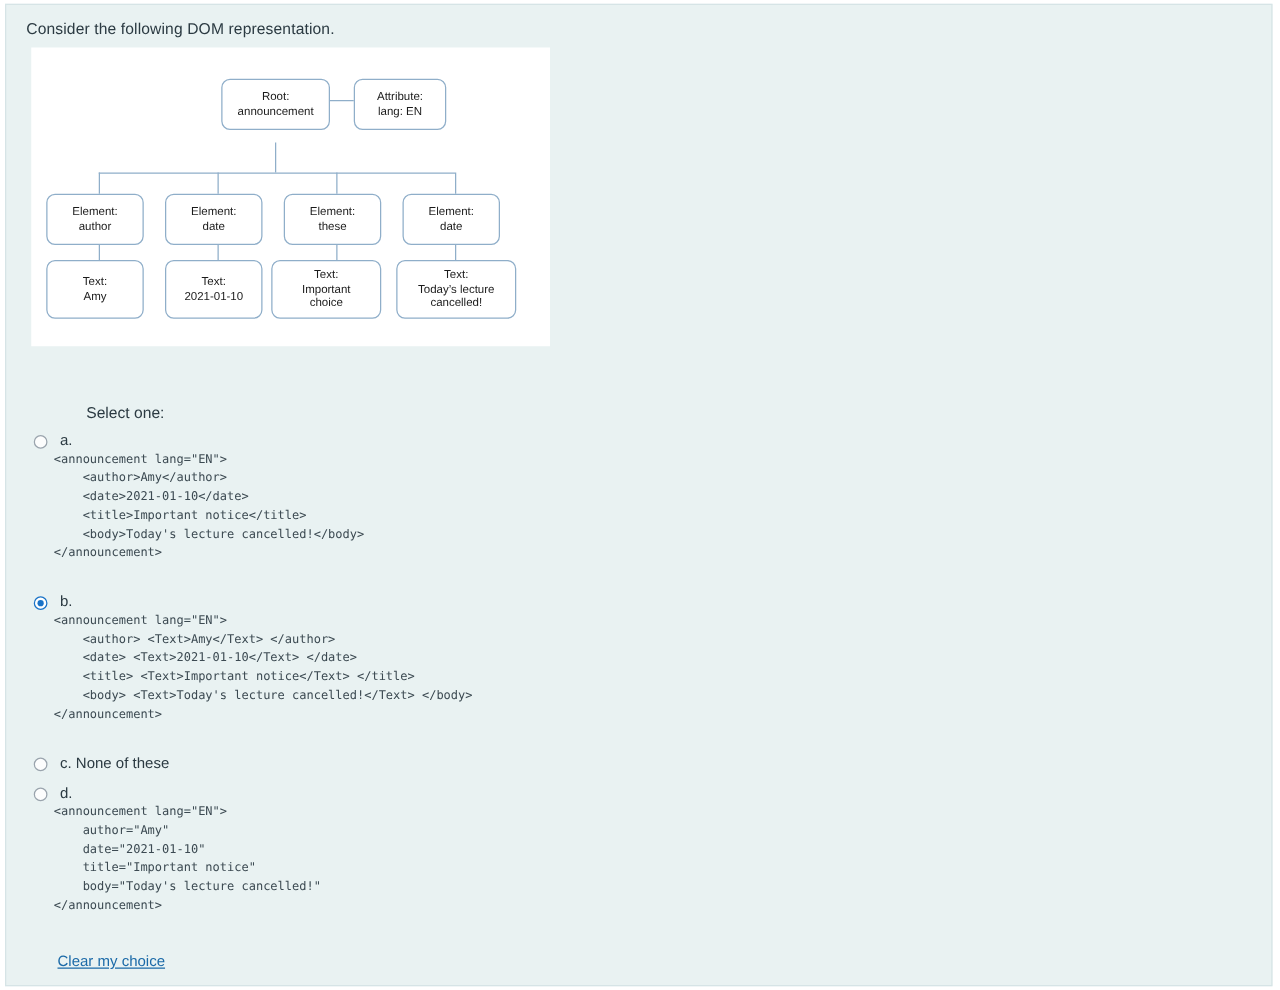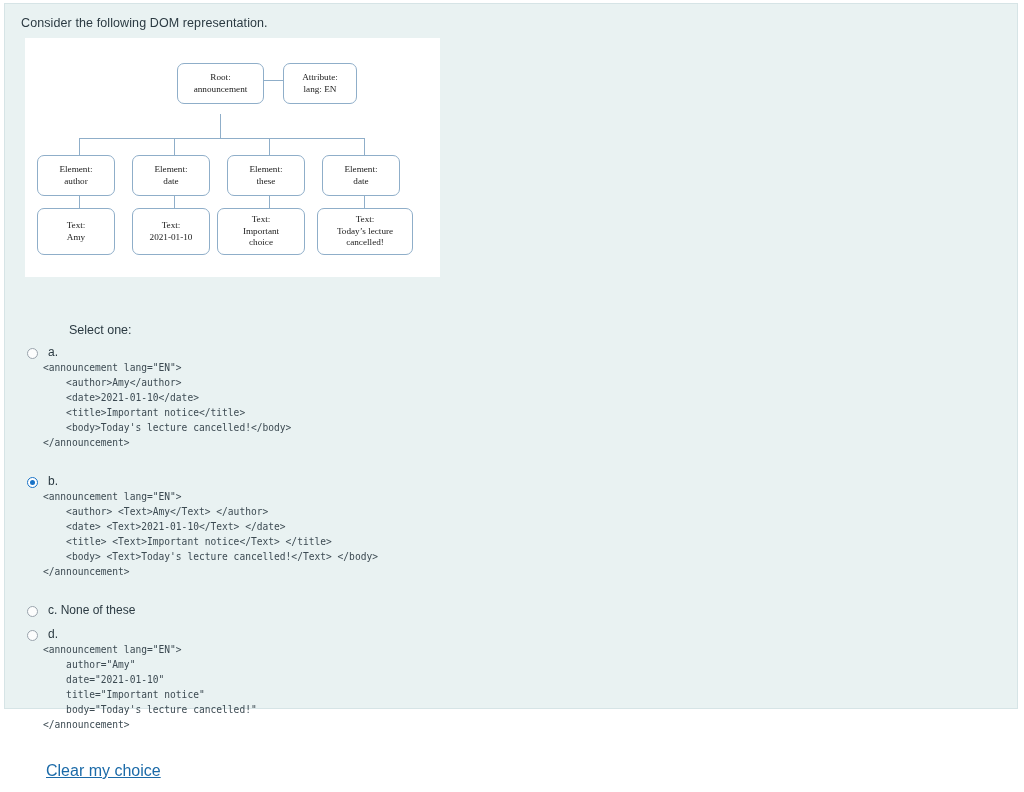--- a/index.html
+++ b/index.html
@@ -13,21 +13,21 @@
     overflow: hidden;
     font-family: "Liberation Sans", sans-serif;
   }
 
   
   #quiz-page {
     position: absolute;
     left: 4px;
     top: 3px;
     width: 1014px;
-    height: 706px;
+    height: 786px;
     background: #e9f2f2;
     border: 1px solid #d6e4e6;
     box-sizing: border-box;
   }
 
   
   #intro-text {
     position: absolute;
     left: 16px;
     top: 12px;
@@ -52,21 +52,21 @@
     border-radius: 7px;
     background: #ffffff;
     display: flex;
     flex-direction: column;
     align-items: center;
     justify-content: center;
     font-size: 9.2px;
     line-height: 11.6px;
     color: #1b1b1b;
     text-align: center;
-    font-family: Liberation Serif, serif;
+    font-family: Liberation Sans, sans-serif;
   }
   .node .ln { display: block; white-space: nowrap; }
   .edge {
     position: absolute;
     background: #8faec9;
   }
   .edge.h { height: 1px; }
   .edge.v { width: 1px; }
 
   
@@ -136,21 +136,21 @@
     color: #3c4a52;
     white-space: pre;
     margin: 0;
   }
 
   
   #clear-my-choice {
     position: absolute;
     left: 41px;
     top: 758px;
-    font-size: 16px;
+    font-size: 12px;
     color: #1b6aa8;
     text-decoration: underline;
     cursor: pointer;
   }
 </style>
 </head>
 <body>
 
 <div id="quiz-page">
 

